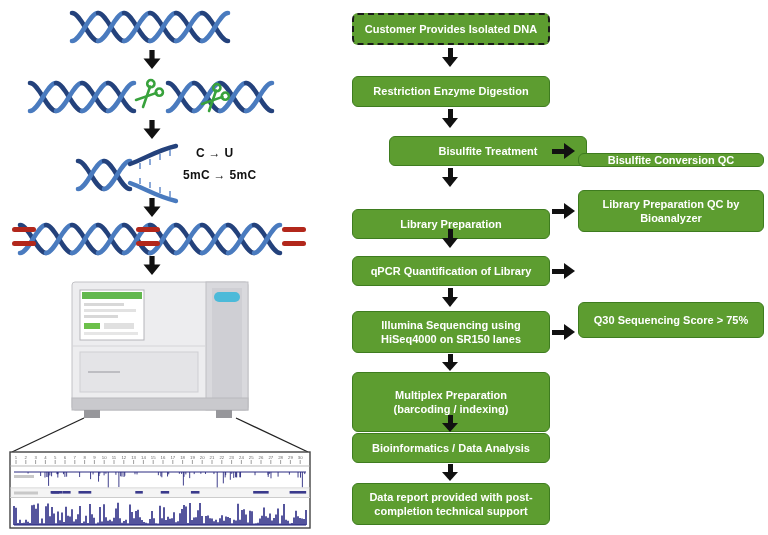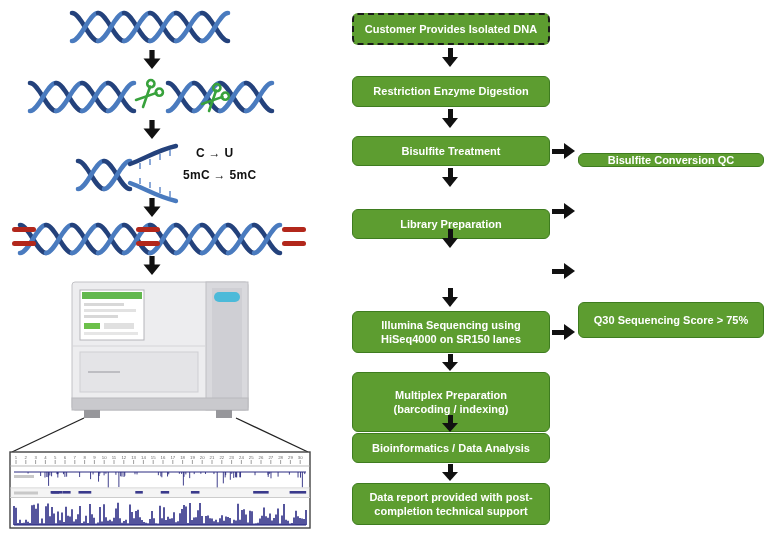--- a/index.html
+++ b/index.html
@@ -464,32 +464,33 @@
       <div class="stem"></div>
       <div class="head"></div>
     </div>
 
   <div class="flow-box" style="top:76px;height:31px;">Restriction Enzyme Digestion</div>
   <div class="arrow-down" style="top:109px;">
       <div class="stem"></div>
       <div class="head"></div>
     </div>
 
-  <div class="flow-box" style="top:136px;height:30px;">Bisulfite Treatment</div>
+  <div class="flow-box" style="top:136px;height:30px;margin-left:37px;">Bisulfite Treatment</div>
   <div class="arrow-down" style="top:168px;">
       <div class="stem"></div>
       <div class="head"></div>
     </div>
 
   <div class="flow-box" style="top:209px;height:30px;">Library Preparation</div>
   <div class="arrow-down" style="top:229px;">
       <div class="stem"></div>
       <div class="head"></div>
     </div>
 
+  <div class="flow-box" style="top:256px;height:30px;">qPCR Quantification of Library</div>
   <div class="arrow-down" style="top:288px;">
       <div class="stem"></div>
       <div class="head"></div>
     </div>
 
   <div class="flow-box" style="top:311px;height:42px;">Illumina Sequencing using
 HiSeq4000 on SR150 lanes</div>
   <div class="arrow-down short" style="top:354px;">
       <div class="stem"></div>
       <div class="head"></div>
@@ -514,20 +515,22 @@
   <div class="arrow-right" style="top:143px;">
       <div class="r-stem"></div>
       <div class="r-head"></div>
     </div>
   <div class="flow-box side" style="top:153px;height:14px;">Bisulfite Conversion QC</div>
 
   <div class="arrow-right" style="top:203px;">
       <div class="r-stem"></div>
       <div class="r-head"></div>
     </div>
+  <div class="flow-box side" style="top:190px;height:42px;">Library Preparation QC by
+Bioanalyzer</div>
 
   <div class="arrow-right" style="top:263px;">
       <div class="r-stem"></div>
       <div class="r-head"></div>
     </div>
 
   <div class="arrow-right" style="top:324px;">
       <div class="r-stem"></div>
       <div class="r-head"></div>
     </div>

